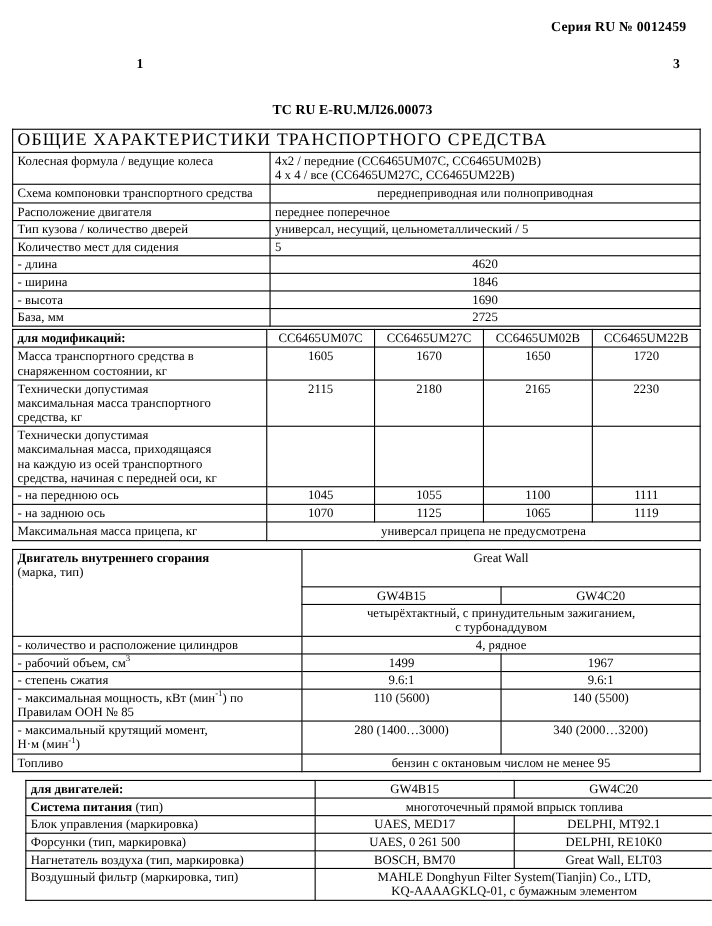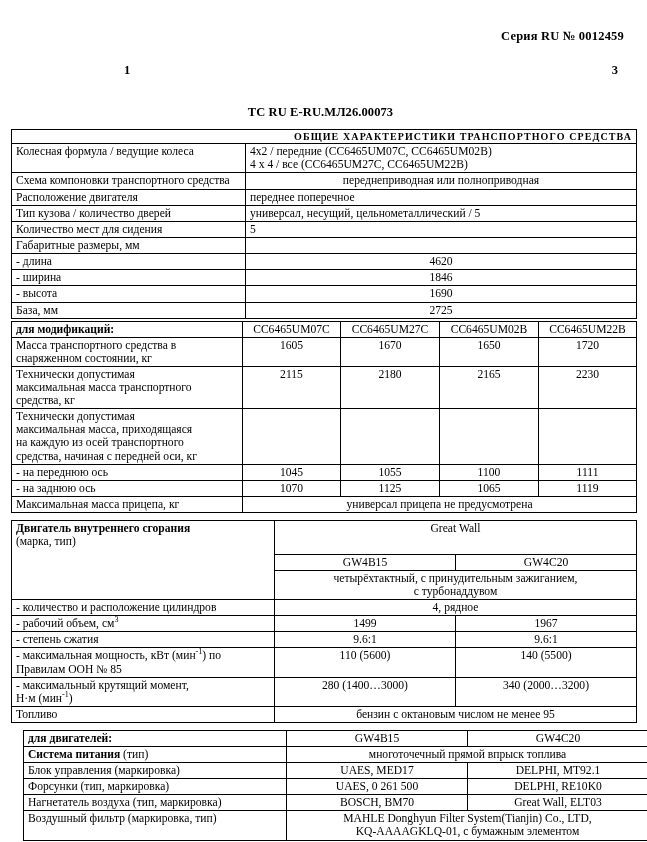--- a/index.html
+++ b/index.html
@@ -7,21 +7,21 @@
     margin: 0; padding: 0;
     background: #ffffff;
   }
   body {
     width: 647px; height: 842px;
     font-family: "Liberation Serif", "DejaVu Serif", serif;
     color: #000000;
     position: relative;
     overflow: hidden;
   }
-  .page { position: relative; width: 647px; height: 710px; padding: 12px 11px; }
+  .page { position: relative; width: 647px; height: 710px; padding: 0 11px; }
 
   
   .series-line {
     text-align: right;
     font-weight: bold;
     font-size: 12.5px;
     padding-top: 17px;
     padding-right: 12px;
     letter-spacing: .2px;
   }
@@ -55,23 +55,23 @@
     border: 1px solid #000;
     padding: 1px 4px 1px 4px;
     vertical-align: top;
   }
   .blk1 { margin-top: 9px; }
   .blk2 { margin-top: 2px; }
   .blk3 { margin-top: 7px; }
   .blk4 { margin-top: 7px; margin-left: 12px; }
 
   .title-cell {
-    text-align: right;
-    font-weight: bold;
-    font-size: 10px;
+    text-align: left;
+    font-weight: normal;
+    font-size: 16px;
     letter-spacing: 1.1px;
     padding: 3px 0 4px 0;
   }
   .ctr  { text-align: center; }
   .rgt  { text-align: left; }
   .mid  { vertical-align: middle; }
   .b    { font-weight: bold; }
   sup { font-size: 8px; vertical-align: super; line-height: 0; }
   .lbl2 { line-height: 1.16; }
 </style>
@@ -113,24 +113,20 @@
       <td>Расположение двигателя</td>
       <td>переднее поперечное</td>
     </tr>
     <tr>
       <td>Тип кузова / количество дверей</td>
       <td>универсал, несущий, цельнометаллический / 5</td>
     </tr>
     <tr>
       <td>Количество мест для сидения</td>
       <td>5</td>
-    </tr>
-    <tr>
-      <td>Габаритные размеры, мм</td>
-      <td class="ctr"></td>
     </tr>
     <tr>
       <td>- длина</td>
       <td class="ctr">4620</td>
     </tr>
     <tr>
       <td>- ширина</td>
       <td class="ctr">1846</td>
     </tr>
     <tr>

